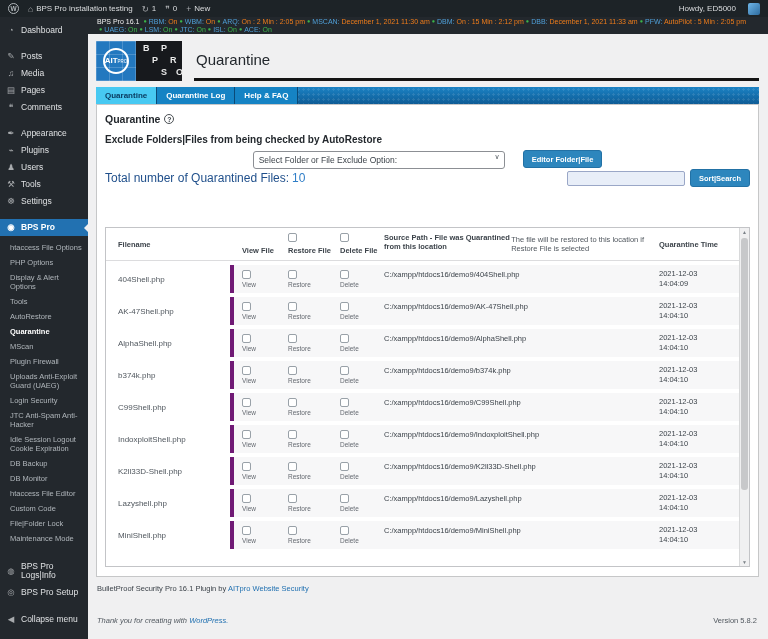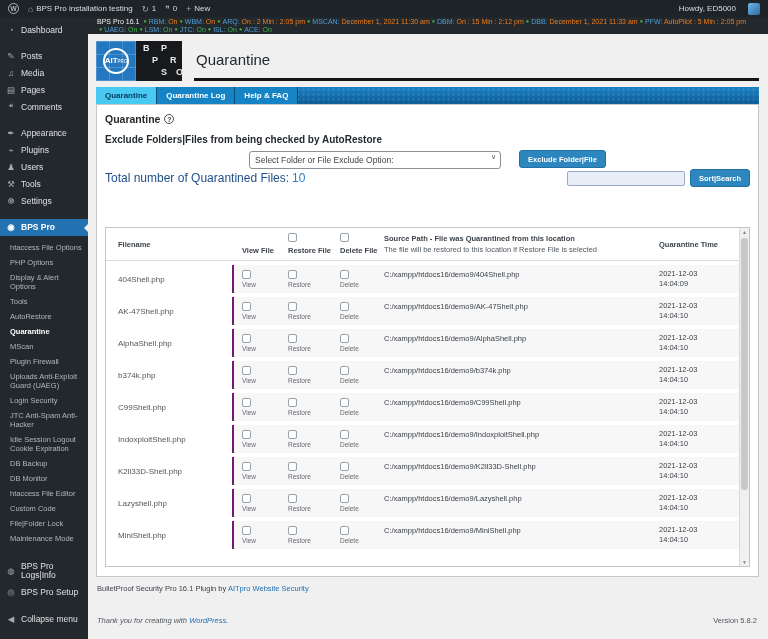--- a/index.html
+++ b/index.html
@@ -87,27 +87,27 @@
   .hcell{font-size:7.5px;font-weight:bold;color:#3c434a;line-height:9px;}
   .col-filename{flex:0 0 128px;width:128px;padding-left:12px;}
   .col-act{flex:0 0 46px;width:46px;padding-left:8px;}
   .col-act2{flex:0 0 52px;width:52px;padding-left:8px;}
   .col-source{flex:1;min-width:0;padding-right:6px;}
   .col-time{flex:0 0 80px;width:80px;}
   .hc-filename{display:flex;align-items:center;}
   .hc-act{display:flex;flex-direction:column;}
   .hchk{height:13px;display:flex;align-items:flex-start;}
   .cb{width:9px;height:9px;border:1px solid #99a1a8;border-radius:2px;background:#fff;display:inline-block;cursor:pointer;}
-  .hc-source{display:flex;flex-direction:column;justify-content:center;}
+  .hc-source{display:flex;flex-direction:row;justify-content:center;}
   .hc-src-sub{font-weight:normal;color:#50575e;margin-top:2px;}
   .hc-time{display:flex;align-items:center;}
   .rows-wrap{padding-top:4px;}
   .trow{display:flex;height:28px;margin-bottom:4px;}
   .cell{min-width:0;}
-  .c-filename{background:#fff;border-right:2px solid #701a75;display:flex;align-items:center;font-size:8px;color:#50575e;}
+  .c-filename{background:#fff;border-right:4px solid #701a75;display:flex;align-items:center;font-size:8px;color:#50575e;}
   .c-act{background:#f7f7f8;display:flex;flex-direction:column;justify-content:center;}
   .albl{font-size:6.5px;color:#646970;margin-top:2px;}
   .c-source{background:#f7f7f8;font-size:7.5px;color:#3c434a;display:flex;align-items:flex-start;padding-top:5px;white-space:nowrap;overflow:hidden;}
   .c-time{background:#f7f7f8;font-size:7.5px;color:#3c434a;line-height:10px;padding-top:4px;}
   .t-scroll{flex:0 0 10px;background:#f0f0f1;border-left:1px solid #d8d9da;position:relative;display:flex;flex-direction:column;align-items:center;justify-content:space-between;padding:1px 0;font-size:5px;color:#7c8288;}
   .scroll-arrow{cursor:pointer;line-height:6px;}
   .thumb{position:absolute;top:10px;left:1px;width:7px;height:252px;background:#c7c8ca;border-radius:3px;cursor:pointer;}
 
   .actions{display:flex;gap:5px;margin-top:9px;}
   .credit{font-size:7.5px;color:#3c434a;margin:7px 0 0 1px;}
@@ -291,21 +291,21 @@
 
           <div class="excl-label">Exclude Folders|Files from being checked by AutoRestore</div>
 
           <div class="controls">
             <span class="sel-wrap">
               <select class="sel">
                 <option>Select Folder or File Exclude Option:</option>
               </select>
               <span class="sel-chev">∨</span>
             </span>
-            <button class="btn">Exclude Folder|File</button>
+            <button class="btn">Editor Folder|File</button>
           </div>
 
           <div class="total-row">
             <span class="total-label">
               <span>Total number of Quarantined Files:</span><span class="total-num">10</span>
             </span>
             <span class="search-group">
               <input class="search-in" type="text" style="">
               <button class="btn">Sort|Search</button>
             </span>

